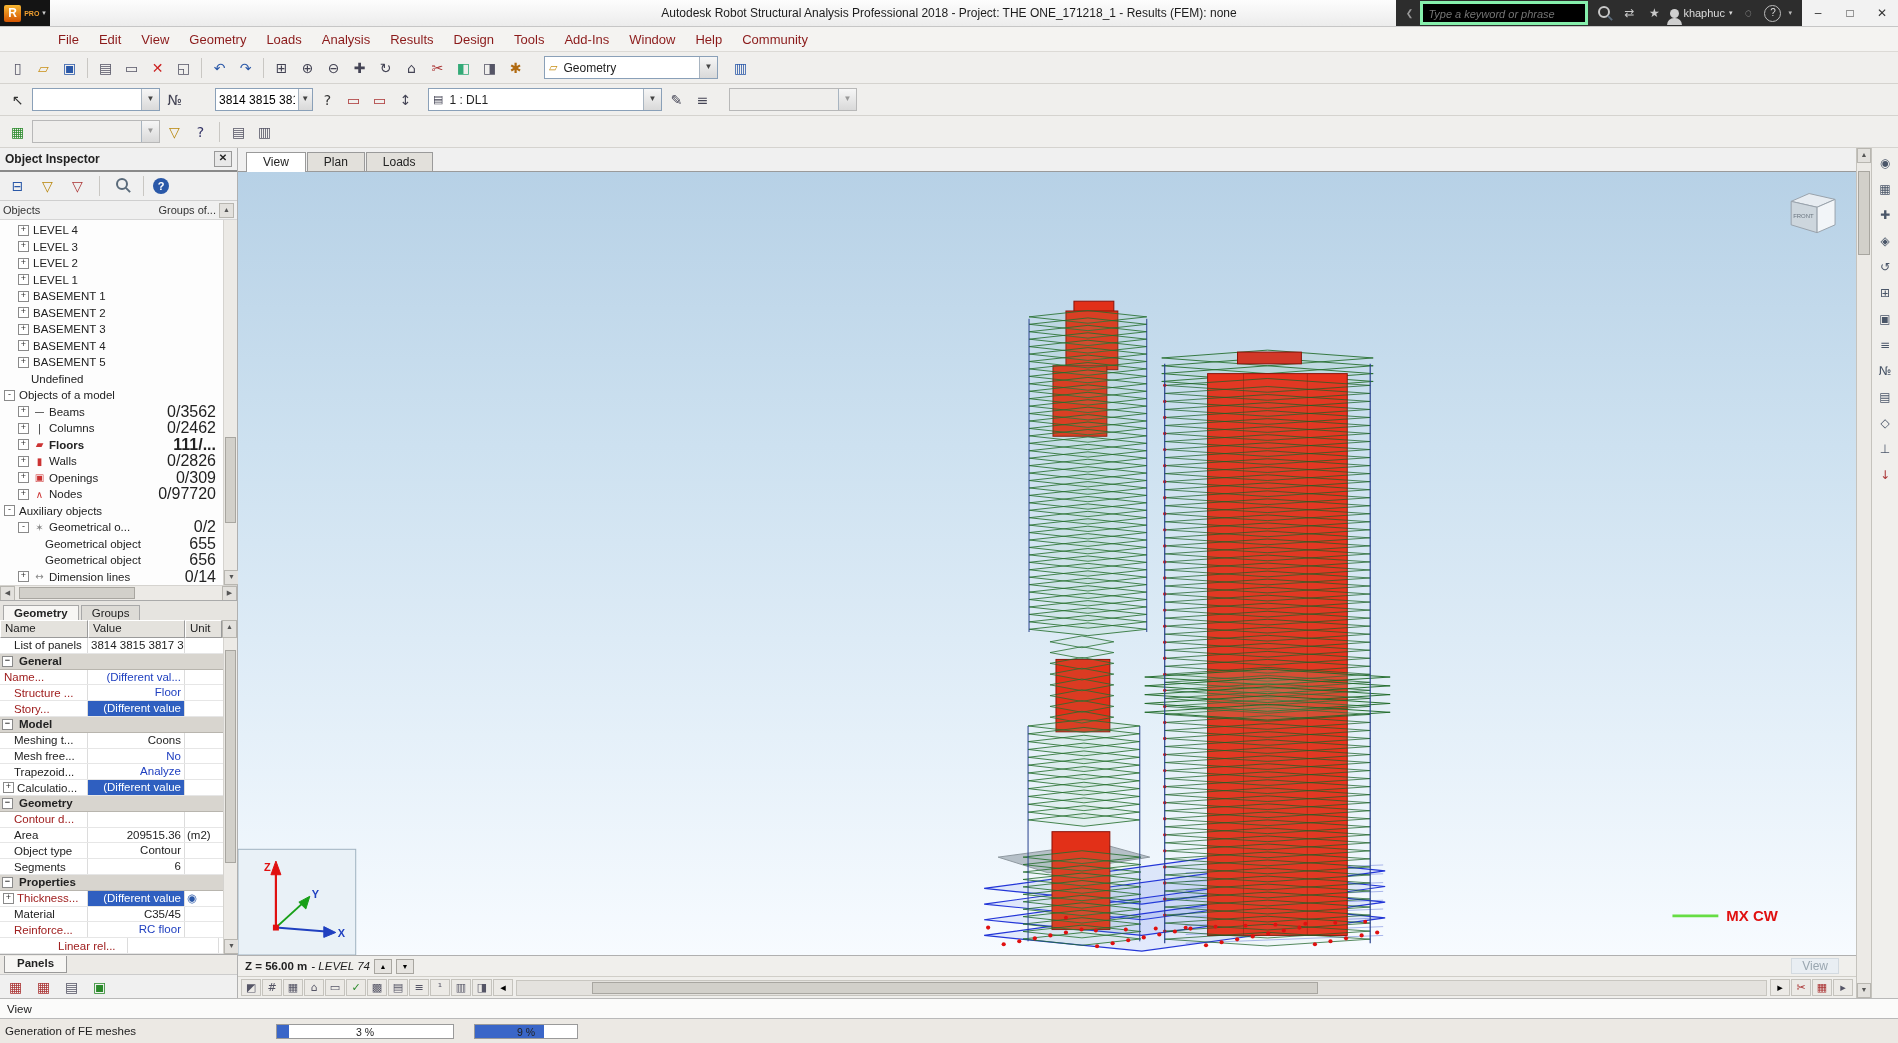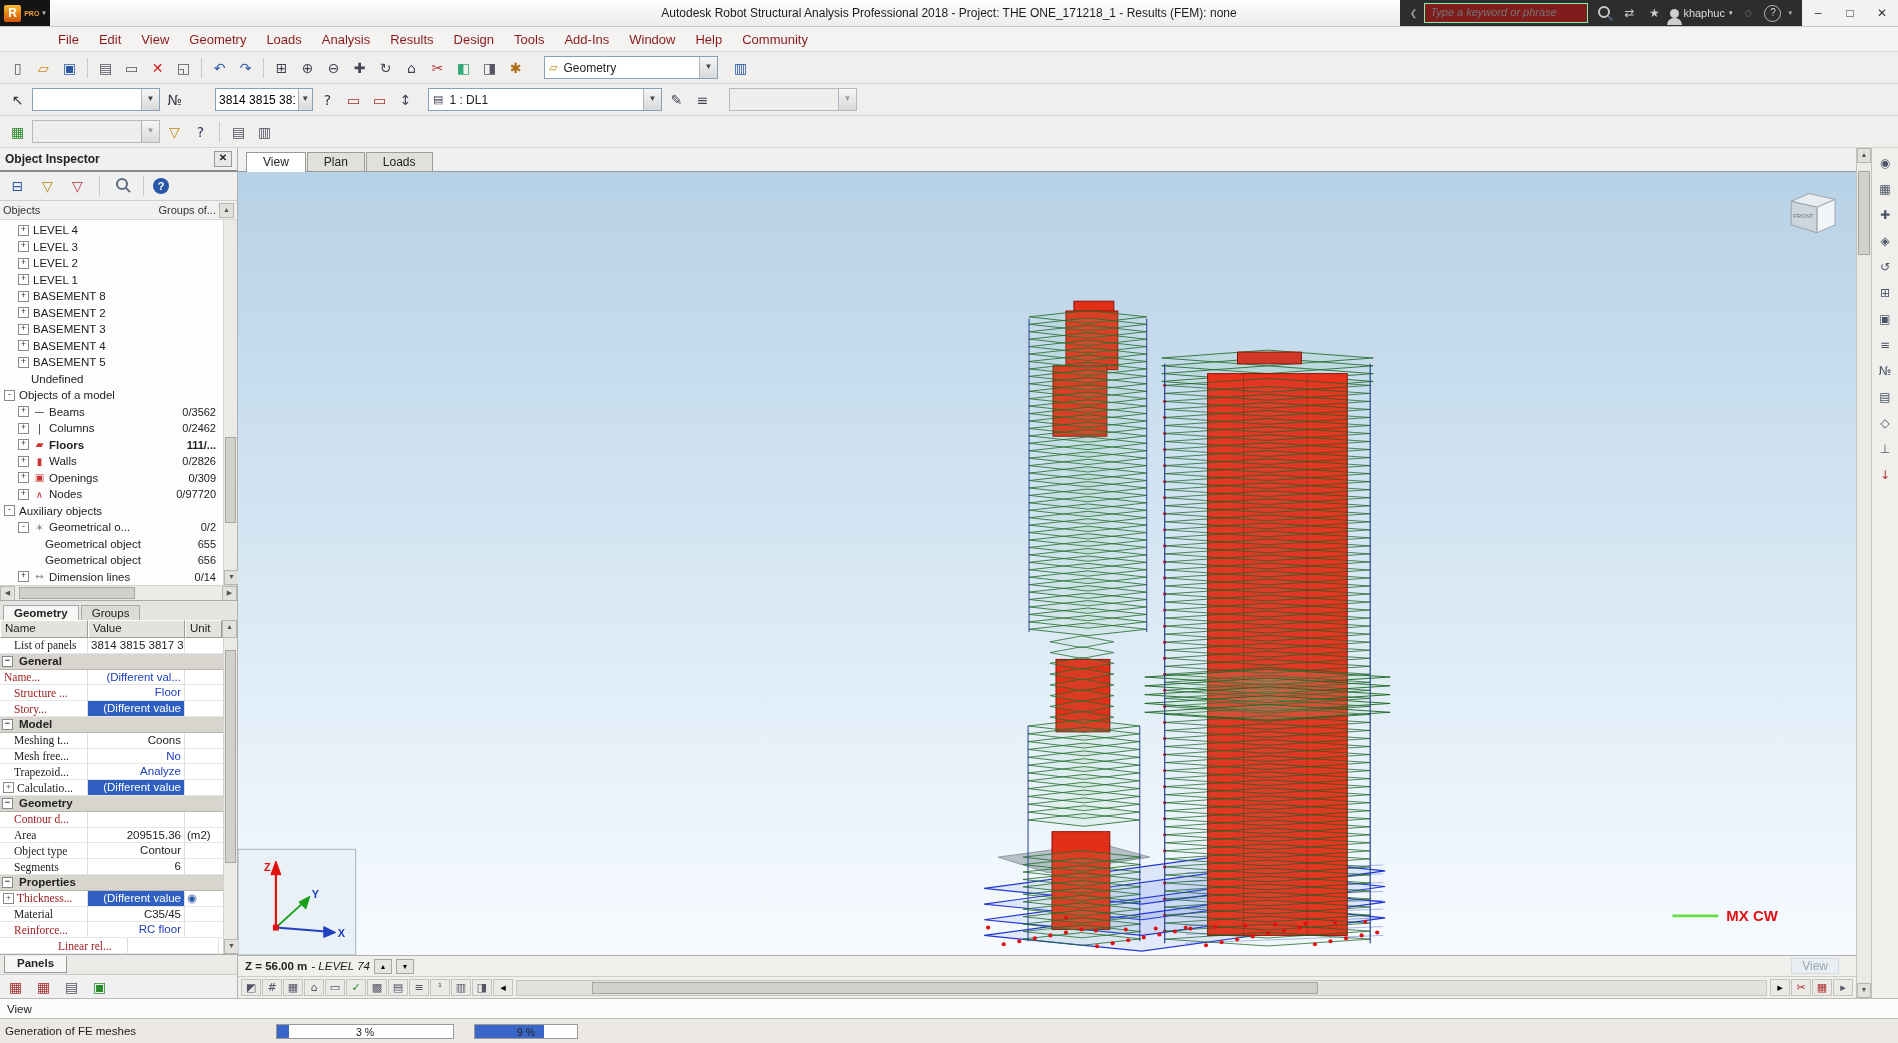--- a/index.html
+++ b/index.html
@@ -7,21 +7,21 @@
   #app{width:1898px;height:1043px;display:flex;flex-direction:column;background:#f0f0f0;overflow:hidden;position:relative;}
 
   
   .titlebar{height:26px;display:flex;align-items:center;background:linear-gradient(#fdfdfd,#ececec);border-bottom:1px solid #c6c6c6;position:relative;flex:0 0 auto;}
   .app-logo{width:50px;height:26px;background:#141414;display:flex;align-items:center;justify-content:center;gap:3px;flex:0 0 auto;}
   .logo-r{width:17px;height:17px;background:linear-gradient(#f7b733,#d35400);color:#fff;font-weight:bold;font-size:12px;text-align:center;line-height:17px;border-radius:2px;}
   .logo-pro{color:#f0a030;font-size:7px;font-weight:bold;}
   .logo-arrow{color:#ccc;font-size:7px;}
   .title-text{position:absolute;left:0;right:0;text-align:center;font-size:12px;color:#1c1c1c;pointer-events:none;z-index:1;}
   .infocenter{margin-left:auto;display:flex;align-items:center;gap:7px;background:#2d2d2d;height:100%;padding:0 10px;color:#cfcfcf;z-index:2;}
-  .ic-search{display:flex;align-items:flex-start;background:#7f1d1d;border:1px solid #86efac;height:18px;}
+  .ic-search{display:flex;align-items:flex-end;background:#000000;border:3px solid #86efac;height:18px;}
   .ic-search input{background:transparent;border:none;outline:none;color:#a8a8a8;font-style:italic;width:152px;height:16px;font-size:11px;padding:0 5px;font-family:"Liberation Sans",sans-serif;}
   .icb{width:18px;text-align:center;font-size:12px;color:#c9c9c9;}
   .user-chip{display:flex;align-items:center;gap:4px;font-size:11px;color:#ddd;}
   .person{width:9px;height:9px;border-radius:50%;background:#cfcfcf;position:relative;}
   .person::after{content:"";position:absolute;top:9px;left:-3px;width:15px;height:7px;border-radius:7px 7px 0 0;background:#cfcfcf;}
   .help-circ{width:15px;height:15px;border-radius:50%;border:1px solid #bbb;color:#ddd;font-size:10px;line-height:14px;text-align:center;}
   .winbtns{display:flex;height:100%;background:#f2f2f2;z-index:2;}
   .winbtn{width:32px;height:100%;text-align:center;line-height:26px;color:#333;font-size:12px;}
 
   
@@ -53,36 +53,36 @@
   .lp-toolbar{height:28px;display:flex;align-items:center;gap:5px;padding:0 5px;border-bottom:1px solid #cfcfcf;flex:0 0 auto;}
   .tree-header{height:18px;display:flex;align-items:center;font-size:11px;color:#333;padding:0 3px;border-bottom:1px solid #d5d5d5;flex:0 0 auto;background:#f0f0f0;}
   .th-num{margin-left:auto;padding-right:3px;}
   .mini-btn{width:13px;height:13px;background:#e3e1dd;border:1px solid #b8b6b0;font-size:7px;line-height:11px;text-align:center;color:#555;flex:0 0 auto;}
   .tree-wrap{flex:1 1 auto;display:flex;min-height:0;background:#fdfdfd;}
   .tree{flex:1;overflow:hidden;padding-top:2px;}
   .tree-row{display:flex;align-items:center;height:16.5px;white-space:nowrap;font-size:11.5px;}
   .exp-box{width:9px;height:9px;border:1px solid #8a8a8a;background:#fff;font-size:9px;line-height:7px;text-align:center;margin-right:4px;color:#333;flex:0 0 auto;}
   .exp-sp{width:13px;flex:0 0 auto;}
   .tree-icon{width:13px;margin-right:3px;text-align:center;font-size:10px;flex:0 0 auto;font-family:"DejaVu Sans",sans-serif;}
-  .tree-count{margin-left:auto;padding-right:7px;font-size:11px;}
+  .tree-count{margin-left:auto;padding-right:7px;font-size:16px;}
   .vscroll{width:13px;background:#eceae6;border-left:1px solid #d5d3cf;display:flex;flex-direction:column;flex:0 0 auto;}
   .sb-track{flex:1;position:relative;}
   .sb-thumb{position:absolute;left:1px;right:1px;background:#d2d0ca;border:1px solid #a8a6a0;}
   .tree-hscroll{height:14px;display:flex;align-items:center;background:#eceae6;border-top:1px solid #d5d3cf;flex:0 0 auto;}
   .hs-track{flex:1;position:relative;height:100%;}
   .hs-thumb{position:absolute;top:1px;bottom:1px;background:#d2d0ca;border:1px solid #a8a6a0;}
   .lp-tabs{height:19px;display:flex;align-items:flex-end;border-top:1px solid #aaa;background:#e6e4e0;padding-left:3px;gap:2px;flex:0 0 auto;}
   .lp-tab{padding:1px 10px;border:1px solid #a8a8a8;border-bottom:none;background:#dddbd6;font-size:11.5px;}
   .lp-tab.active{background:#f7f6f4;font-weight:bold;}
   .grid-header{display:flex;height:18px;font-size:11.5px;flex:0 0 auto;}
   .gh-cell{border:1px solid;border-color:#fff #9a9a9a #9a9a9a #fff;background:#e4e2dd;padding:1px 4px;box-sizing:border-box;}
   .grid{background:#fff;font-size:11.5px;flex:0 0 auto;display:flex;}
   .grid-rows{flex:1;min-width:0;}
   .g-row{display:flex;height:15.8px;align-items:center;border-bottom:1px solid #e6e6e6;box-sizing:border-box;}
-  .g-name{width:88px;padding:0 2px;overflow:hidden;white-space:nowrap;border-right:1px solid #dcdcdc;box-sizing:border-box;display:flex;align-items:center;height:100%;font-family:Liberation Serif, serif;}
+  .g-name{width:88px;padding:0 2px;overflow:hidden;white-space:nowrap;border-right:1px solid #dcdcdc;box-sizing:border-box;display:flex;align-items:center;height:100%;}
   .g-val{width:97px;padding:0 3px;text-align:right;border-right:1px solid #dcdcdc;overflow:hidden;white-space:nowrap;box-sizing:border-box;height:100%;line-height:15px;}
   .g-unit{flex:1;padding:0 2px;overflow:hidden;white-space:nowrap;}
   .g-row.group{background:#d8d5cf;font-weight:bold;border-bottom:1px solid #b8b5ae;}
   .ns-r{color:#a02020;}
   .vs-b{color:#2040c0;}
   .vs-sel{background:#2f5fc0;color:#fff;}
   .panels-tab{height:19px;border-top:1px solid #aaa;display:flex;align-items:center;padding-left:4px;background:#eceae6;flex:0 0 auto;}
   .panels-tab span{padding:0 12px;border:1px solid #999;border-top:none;background:#f7f6f4;font-weight:bold;font-size:11.5px;height:16px;line-height:15px;}
   .lp-bottom{height:23px;display:flex;gap:3px;align-items:center;padding:0 3px;border-top:1px solid #ccc;flex:0 0 auto;}
 
@@ -295,21 +295,21 @@
               <span>LEVEL 2</span>
               <span class="tree-count"></span>
             </div>
             <div class="tree-row" style="padding-left: 18px;">
               <span class="exp-box">+</span>
               <span>LEVEL 1</span>
               <span class="tree-count"></span>
             </div>
             <div class="tree-row" style="padding-left: 18px;">
               <span class="exp-box">+</span>
-              <span>BASEMENT 8</span>
+              <span>BASEMENT 1</span>
               <span class="tree-count"></span>
             </div>
             <div class="tree-row" style="padding-left: 18px;">
               <span class="exp-box">+</span>
               <span>BASEMENT 2</span>
               <span class="tree-count"></span>
             </div>
             <div class="tree-row" style="padding-left: 18px;">
               <span class="exp-box">+</span>
               <span>BASEMENT 3</span>

